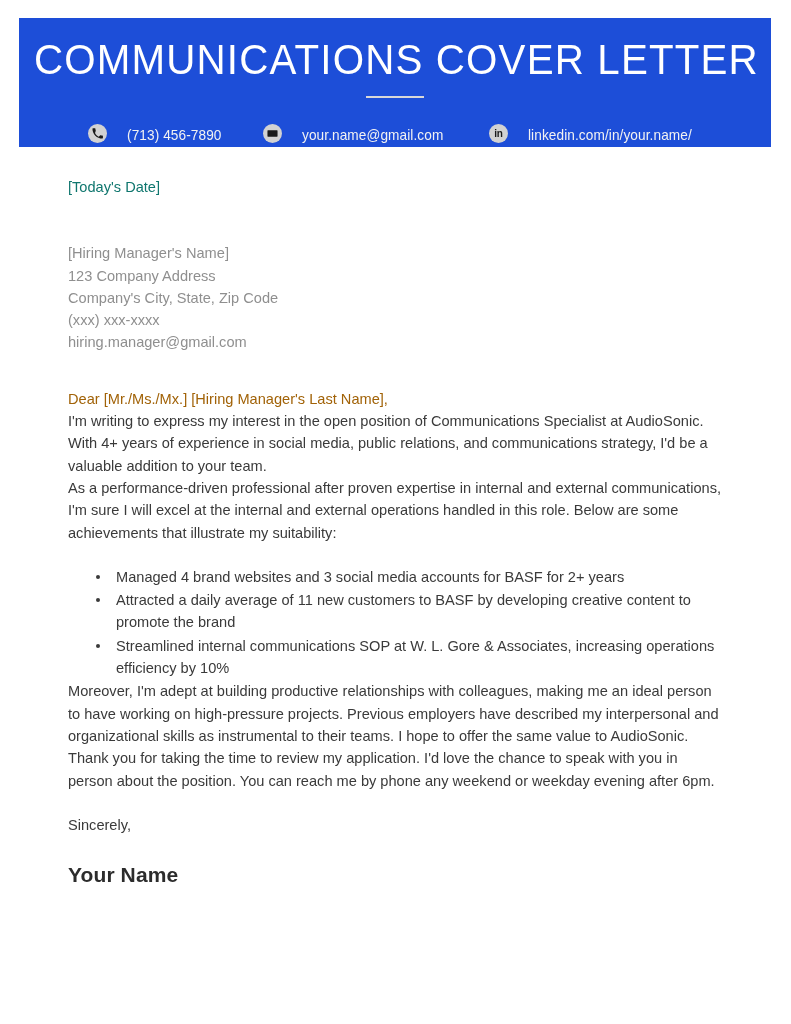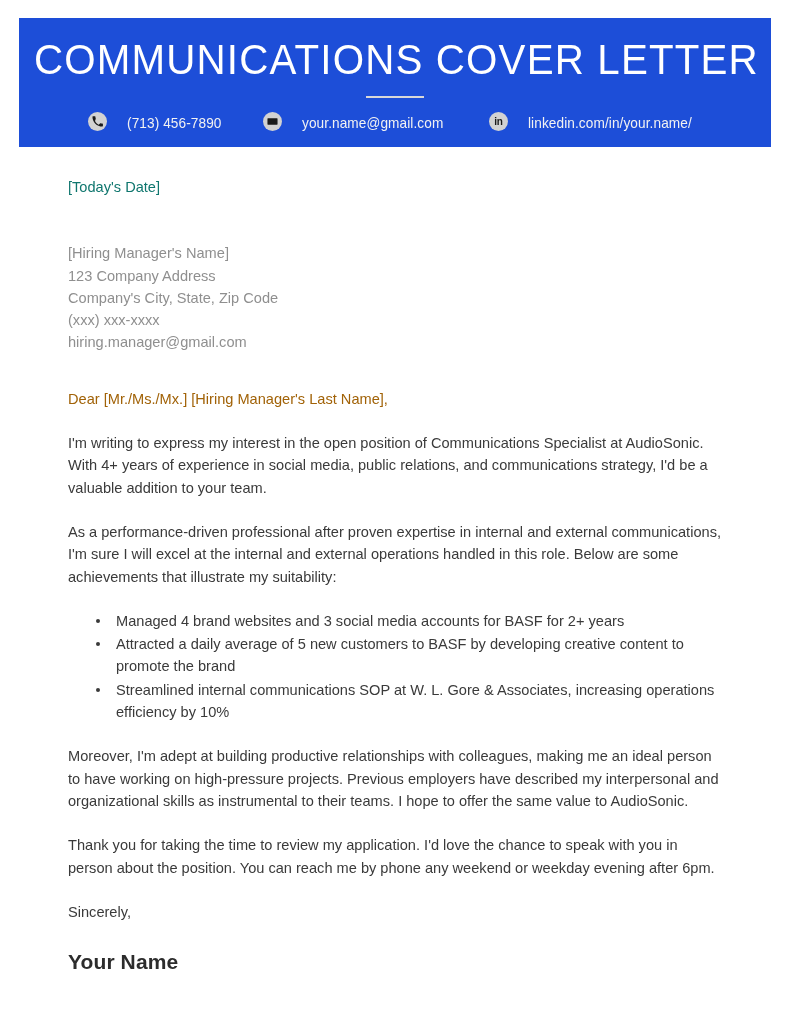--- a/index.html
+++ b/index.html
@@ -70,20 +70,21 @@
 
   .contact-icon {
     width: 19px;
     height: 19px;
     border-radius: 50%;
     background: #d2d2d2;
     display: flex;
     align-items: center;
     justify-content: center;
     flex: 0 0 auto;
+    margin-top: 12px;
   }
 
   .contact-icon svg { display: block; }
 
   .contact-text {
     color: #f2f2f2;
     font-size: 14.5px;
     font-weight: 400;
     letter-spacing: 0.1px;
     transform: scaleX(0.94);
@@ -121,21 +122,20 @@
     line-height: 22.3px;
   }
   .recipient-block div { white-space: nowrap; }
 
   .salutation {
     margin-top: 34px;
     color: #a16207;
   }
 
   .para {
-    margin-top: 22px;
     color: #3a3a3a;
     text-align: left;
   }
 
   .bullet-list {
     margin: 22px 0 0 0;
     padding: 0;
     list-style: none;
   }
 
@@ -224,21 +224,21 @@
     </div>
 
     <div class="salutation">Dear [Mr./Ms./Mx.] [Hiring Manager's Last Name],</div>
 
     <div class="para">I'm writing to express my interest in the open position of Communications Specialist at AudioSonic. With 4+ years of experience in social media, public relations, and communications strategy, I'd be a valuable addition to your team.</div>
 
     <div class="para">As a performance-driven professional after proven expertise in internal and external communications, I'm sure I will excel at the internal and external operations handled in this role. Below are some achievements that illustrate my suitability:</div>
 
     <ul class="bullet-list">
       <li>Managed 4 brand websites and 3 social media accounts for BASF for 2+ years</li>
-      <li>Attracted a daily average of 5 new customers to BASF by developing creative content to promote the brand</li>
+      <li>Attracted a daily average of 11 new customers to BASF by developing creative content to promote the brand</li>
       <li>Streamlined internal communications SOP at W. L. Gore &amp; Associates, increasing operations efficiency by 10%</li>
     </ul>
 
     <div class="para">Moreover, I'm adept at building productive relationships with colleagues, making me an ideal person to have working on high-pressure projects. Previous employers have described my interpersonal and organizational skills as instrumental to their teams. I hope to offer the same value to AudioSonic.</div>
 
     <div class="para">Thank you for taking the time to review my application. I'd love the chance to speak with you in person about the position. You can reach me by phone any weekend or weekday evening after 6pm.</div>
 
     <div class="closing">Sincerely,</div>
 
     <div class="signature-name">Your Name</div>

